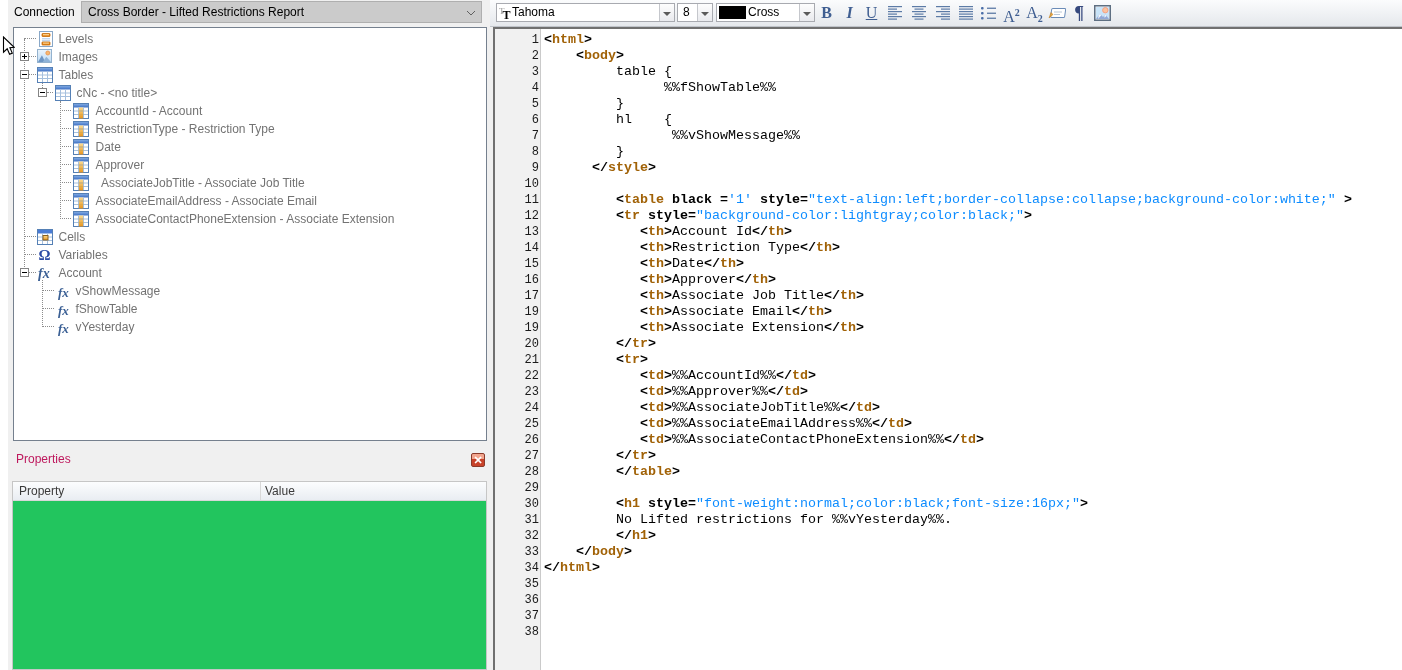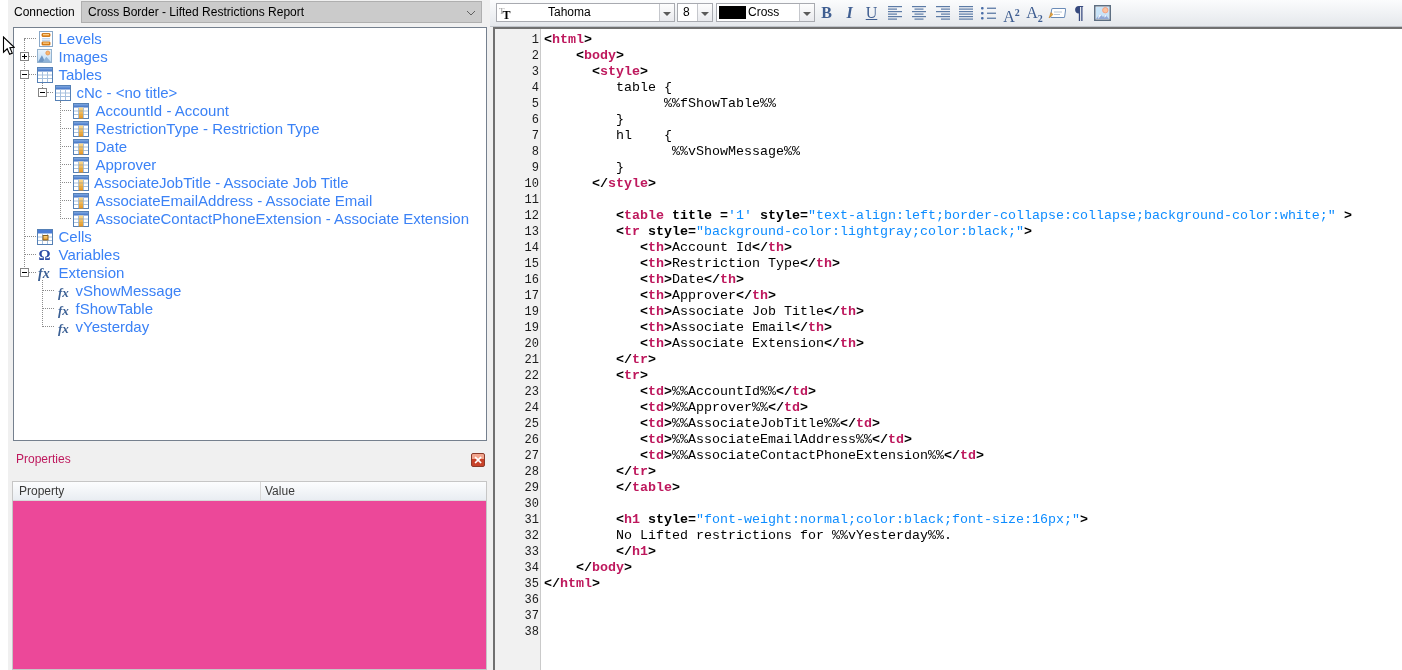--- a/index.html
+++ b/index.html
@@ -11,67 +11,67 @@
   border:1px solid #AFAFAF; font-size:12px; color:#000; line-height:20px; padding-left:6px; }
 #condrop svg { position:absolute; right:5px; top:8px; }
 #toolbar { position:absolute; left:490px; top:0; width:912px; height:27px;
   background:linear-gradient(#FBFCFD,#E5E8EC); border-bottom:1px solid #BFC3C9; }
 .combo { position:absolute; top:3px; height:19px; background:#fff; border:1px solid #A8AAB0; }
 .cArrow { position:absolute; right:0; top:0; bottom:0; width:15px; border-left:1px solid #C5C7CC;
   background:linear-gradient(#FDFDFD,#E9EAEe); }
 .cArrow:after { content:""; position:absolute; left:3px; top:8px; border:4px solid transparent;
   border-top:4.5px solid #5A5A5A; }
 #fontcombo { left:6px; width:179px; }
-#fontcombo .txt { position:absolute; left:15px; top:1px; font-size:12px;margin-left:36px; }
+#fontcombo .txt { position:absolute; left:15px; top:1px; font-size:12px; }
 #sizecombo { left:187px; width:36px; }
 #sizecombo .txt { position:absolute; left:5px; top:1px; font-size:12px; }
 #colorcombo { left:226px; width:99px; }
 #colorcombo .sw { position:absolute; left:2px; top:2px; width:27px; height:13px; background:#000; }
 #colorcombo .txt { position:absolute; left:31px; top:1px; font-size:12px; }
 .combo .txt { line-height:15px; color:#000; }
 .lb { position:absolute; top:3px; height:20px; line-height:20px; text-align:center;
   font-family:"Liberation Serif",serif; font-size:16px; color:#3F5E91; }
 .lb sup,.lb sub { font-size:10px; font-weight:bold; }
 .tb { position:absolute; }
 .imgbtn { position:absolute; left:603.5px; top:4.5px; width:17px; height:16px; }
 
 #tree { position:absolute; left:13px; top:27px; width:474px; height:414px; background:#fff;
   border:1px solid #75808E; overflow:hidden; }
-.trow { position:absolute; height:18px; line-height:18px; font-size:15px; color:#3b82f6; white-space:pre; }
+.trow { position:absolute; height:18px; line-height:18px; font-size:12px; color:#737373; white-space:pre; }
 .ti { position:absolute; }
 .dv { position:absolute; width:1px; border-left:1px dotted #8c8c8c; }
 .dh { position:absolute; height:1px; border-top:1px dotted #8c8c8c; }
 
 #cursor { position:absolute; left:2px; top:36px; }
 
 #proptitle { position:absolute; left:16px; top:452px; font-size:12px; color:#be185d; }
 #propx { position:absolute; left:471px; top:453px; width:14px; height:14px; border:1px solid #8B3A2A;
   border-radius:2px; background:linear-gradient(#F2A58E 0 45%,#C8432A 45%); }
 #propx:after { content:"\2715"; position:absolute; left:0; top:0; width:12px; height:12px;
   color:#fff; font-size:11px; font-weight:bold; line-height:12px; text-align:center; }
-#proptable { position:absolute; left:12px; top:481px; width:475px; height:189px; background:#ec4899;
+#proptable { position:absolute; left:12px; top:481px; width:475px; height:189px; background:#22c55e;
   border:1px solid #C6C6C6; }
 #prophdr { position:absolute; left:0; top:0; width:473px; height:19px;
   background:linear-gradient(#FCFDFE,#E9EDF2); border-bottom:1px solid #D8D8D8; }
 #prophdr .c1 { position:absolute; left:6px; top:2px; font-size:12px; color:#3A3A3A; }
 #prophdr .c2 { position:absolute; left:252px; top:2px; font-size:12px; color:#3A3A3A; }
 #prophdr .div { position:absolute; left:247px; top:0; width:1px; height:19px; background:#D8D8D8; }
 
 #codepanel { position:absolute; left:493px; top:27px; width:909px; height:643px; background:#fff;
   border-top:2px solid #707070; border-left:2px solid #707070; }
 #gutter { position:absolute; left:0; top:0; width:46px; height:641px; background:#F1F1F1;
   border-right:1px solid #CACACA; }
 #gutternums { position:absolute; left:0; top:3px; width:44px; }
 .gn { height:16px; line-height:16px; text-align:right; font-family:"Liberation Mono",monospace;
   font-size:12px; color:#1a1a1a; }
 #code { position:absolute; left:49px; top:3px; }
 .cl { height:16px; line-height:16px; font-family:"Liberation Mono",monospace; font-size:13.3333px;
   color:#000; white-space:pre; }
 .cl b { color:#000; }
-.cl b.t { color:#be185d;text-align:right; }
+.cl b.t { color:#a16207;text-align:right; }
 .cl .s { color:#0D8CFF; }
 </style></head>
 <body>
 <div id="bgstrip"></div>
 <div id="topbar"></div>
 <div id="conlabel">Connection</div>
 <div id="condrop">Cross Border - Lifted Restrictions Report
   <svg width="10" height="6" viewBox="0 0 10 6">
       <path d="M1 1 L5 5 L9 1" stroke="#606060" fill="none"></path>
     </svg>
@@ -302,26 +302,26 @@
       <text x="1" y="12.5" font-family="Liberation Serif" font-style="italic" font-weight="bold" font-size="13" fill="#3A5F94">fx</text>
     </svg>
 <div class="trow" style="top:2px;left:44.5px">Levels</div>
 <div class="trow" style="top:20px;left:44.5px">Images</div>
 <div class="trow" style="top:38px;left:44.5px">Tables</div>
 <div class="trow" style="top:56px;left:62.5px">cNc - &lt;no title&gt;</div>
 <div class="trow" style="top:74px;left:81.5px">AccountId - Account</div>
 <div class="trow" style="top:92px;left:81.5px">RestrictionType - Restriction Type</div>
 <div class="trow" style="top:110px;left:81.5px">Date</div>
 <div class="trow" style="top:128px;left:81.5px">Approver</div>
-<div class="trow" style="top:146px;left:80px">AssociateJobTitle - Associate Job Title</div>
+<div class="trow" style="top:146px;left:87px">AssociateJobTitle - Associate Job Title</div>
 <div class="trow" style="top:164px;left:81.5px">AssociateEmailAddress - Associate Email</div>
 <div class="trow" style="top:182px;left:81.5px">AssociateContactPhoneExtension - Associate Extension</div>
 <div class="trow" style="top:200px;left:44.5px">Cells</div>
 <div class="trow" style="top:218px;left:44.5px">Variables</div>
-<div class="trow" style="top:236px;left:44.5px">Extension</div>
+<div class="trow" style="top:236px;left:44.5px">Account</div>
 <div class="trow" style="top:254px;left:61.5px">vShowMessage</div>
 <div class="trow" style="top:272px;left:61.5px">fShowTable</div>
 <div class="trow" style="top:290px;left:61.5px">vYesterday</div>
 </div>
 <svg id="cursor" width="13" height="20" viewBox="0 0 13 20">
   <path d="M1.5 1 L1.5 16.2 L5.2 12.8 L7.6 18.3 L10.3 17.1 L7.9 11.7 L12.2 11.3 Z" fill="#fff" stroke="#000" stroke-width="1.1"></path>
 </svg>
 <div id="proptitle">Properties</div>
 <div id="propx"></div>
 <div id="proptable">
@@ -370,30 +370,29 @@
 <div class="gn">34</div>
 <div class="gn">35</div>
 <div class="gn">36</div>
 <div class="gn">37</div>
 <div class="gn">38</div>
   </div>
     </div>
   <div id="code">
 <div class="cl"><b>&lt;</b><b class="t">html</b><b>&gt;</b></div>
 <div class="cl">    <b>&lt;</b><b class="t">body</b><b>&gt;</b></div>
-<div class="cl">      <b>&lt;</b><b class="t">style</b><b>&gt;</b></div>
 <div class="cl">         table {</div>
 <div class="cl">               %%fShowTable%%</div>
 <div class="cl">         }</div>
 <div class="cl">         hl    {</div>
 <div class="cl">                %%vShowMessage%%</div>
 <div class="cl">         }</div>
 <div class="cl">      <b>&lt;/</b><b class="t">style</b><b>&gt;</b></div>
 <div class="cl">&nbsp;</div>
-<div class="cl">         <b>&lt;</b><b class="t">table</b> <b>title</b> <b>=</b><span class="s">'1'</span> <b>style=</b><span class="s">"text-align:left;border-collapse:collapse;background-color:white;"</span> <b>&gt;</b></div>
+<div class="cl">         <b>&lt;</b><b class="t">table</b> <b>black</b> <b>=</b><span class="s">'1'</span> <b>style=</b><span class="s">"text-align:left;border-collapse:collapse;background-color:white;"</span> <b>&gt;</b></div>
 <div class="cl">         <b>&lt;</b><b class="t">tr</b> <b>style=</b><span class="s">"background-color:lightgray;color:black;"</span><b>&gt;</b></div>
 <div class="cl">            <b>&lt;</b><b class="t">th</b><b>&gt;</b>Account Id<b>&lt;/</b><b class="t">th</b><b>&gt;</b></div>
 <div class="cl">            <b>&lt;</b><b class="t">th</b><b>&gt;</b>Restriction Type<b>&lt;/</b><b class="t">th</b><b>&gt;</b></div>
 <div class="cl">            <b>&lt;</b><b class="t">th</b><b>&gt;</b>Date<b>&lt;/</b><b class="t">th</b><b>&gt;</b></div>
 <div class="cl">            <b>&lt;</b><b class="t">th</b><b>&gt;</b>Approver<b>&lt;/</b><b class="t">th</b><b>&gt;</b></div>
 <div class="cl">            <b>&lt;</b><b class="t">th</b><b>&gt;</b>Associate Job Title<b>&lt;/</b><b class="t">th</b><b>&gt;</b></div>
 <div class="cl">            <b>&lt;</b><b class="t">th</b><b>&gt;</b>Associate Email<b>&lt;/</b><b class="t">th</b><b>&gt;</b></div>
 <div class="cl">            <b>&lt;</b><b class="t">th</b><b>&gt;</b>Associate Extension<b>&lt;/</b><b class="t">th</b><b>&gt;</b></div>
 <div class="cl">         <b>&lt;/</b><b class="t">tr</b><b>&gt;</b></div>
 <div class="cl">         <b>&lt;</b><b class="t">tr</b><b>&gt;</b></div>

